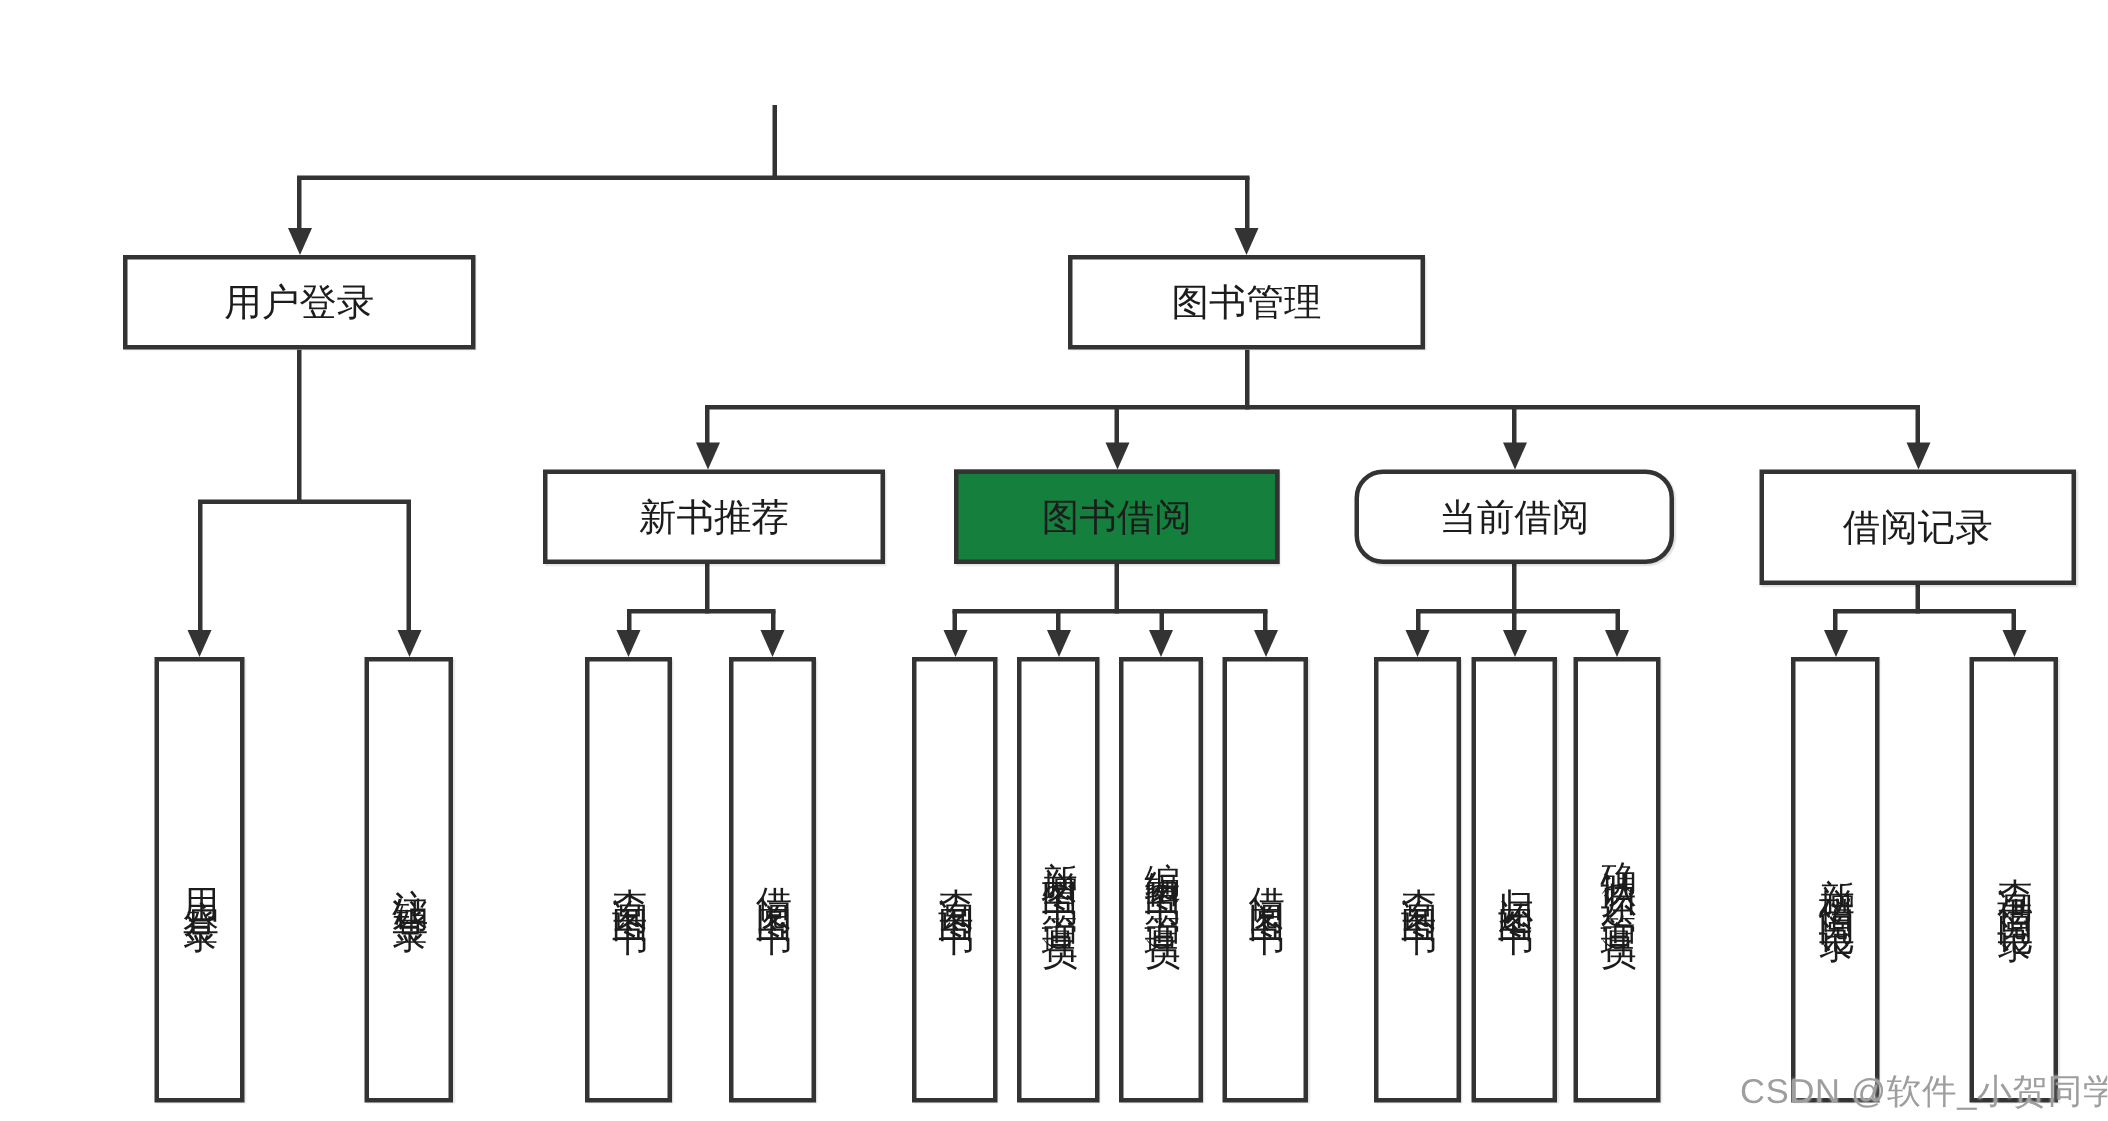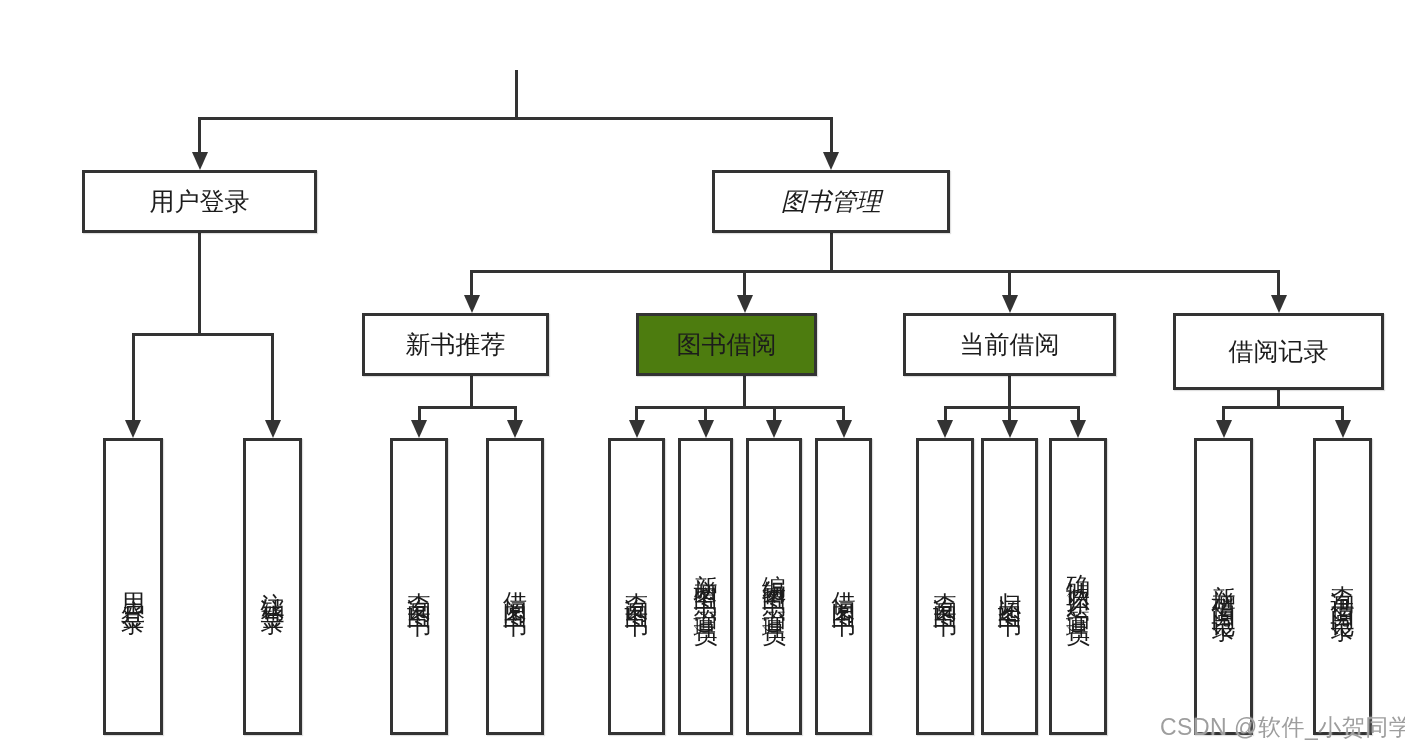--- a/index.html
+++ b/index.html
@@ -52,30 +52,30 @@
   }
 </style>
 </head>
 <body>
 
 <div id="canvas" style="background: rgb(255, 255, 255);">
   <div id="watermark" style="color: rgb(158, 158, 158);">CSDN @软件_小贺同学</div>
     <div class="node" style="left: 82px; top: 170px; width: 235px; height: 63px; border-color: rgb(51, 51, 51); background: rgb(255, 255, 255); color: rgb(28, 28, 28);">
       <span class="label">用户登录</span>
     </div>
-    <div class="node" style="left: 712px; top: 170px; width: 238px; height: 63px; border-color: rgb(51, 51, 51); background: rgb(255, 255, 255); color: rgb(28, 28, 28); font-style: italic;">
+    <div class="node" style="left: 712px; top: 170px; width: 238px; height: 63px; border-color: rgb(51, 51, 51); background: rgb(255, 255, 255); color: rgb(28, 28, 28);">
       <span class="label">图书管理</span>
     </div>
-    <div class="node" style="left: 362px; top: 313px; width: 187px; height: 63px; border-color: rgb(51, 51, 51); background: rgb(255, 255, 255); color: rgb(28, 28, 28);">
+    <div class="node" style="left: 362px; top: 313px; width: 228px; height: 63px; border-color: rgb(51, 51, 51); background: rgb(255, 255, 255); color: rgb(28, 28, 28);">
       <span class="label">新书推荐</span>
     </div>
-    <div class="node" style="left: 636px; top: 313px; width: 181px; height: 63px; border-color: rgb(51, 51, 51); background: #4d7c0f; color: rgb(28, 28, 28);">
+    <div class="node" style="left: 636px; top: 313px; width: 217px; height: 63px; border-color: rgb(51, 51, 51); background: #15803d; color: rgb(28, 28, 28);">
       <span class="label">图书借阅</span>
     </div>
-    <div class="node" style="left: 903px; top: 313px; width: 213px; height: 63px; border-color: rgb(51, 51, 51); background: rgb(255, 255, 255); color: rgb(28, 28, 28);">
+    <div class="node" style="left: 903px; top: 313px; width: 213px; height: 63px; border-color: rgb(51, 51, 51); background: rgb(255, 255, 255); color: rgb(28, 28, 28); border-radius: 19px;">
       <span class="label">当前借阅</span>
     </div>
     <div class="node" style="left: 1173px; top: 313px; width: 211px; height: 77px; border-color: rgb(51, 51, 51); background: rgb(255, 255, 255); color: rgb(28, 28, 28);">
       <span class="label">借阅记录</span>
     </div>
     <div class="node vertical" style="left: 103px; top: 438px; width: 60px; height: 297px; border-color: rgb(51, 51, 51); background: rgb(255, 255, 255); color: rgb(28, 28, 28);">
       <span class="label">用户登录</span>
     </div>
     <div class="node vertical" style="left: 243px; top: 438px; width: 59px; height: 297px; border-color: rgb(51, 51, 51); background: rgb(255, 255, 255); color: rgb(28, 28, 28);">
       <span class="label">注销登录</span>

